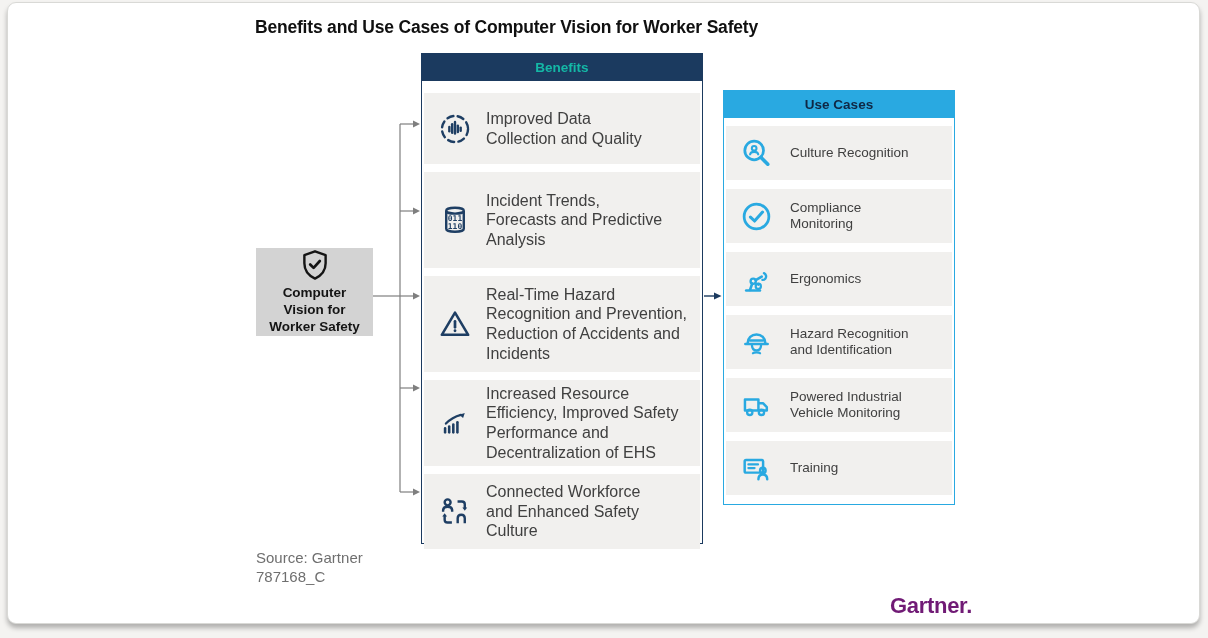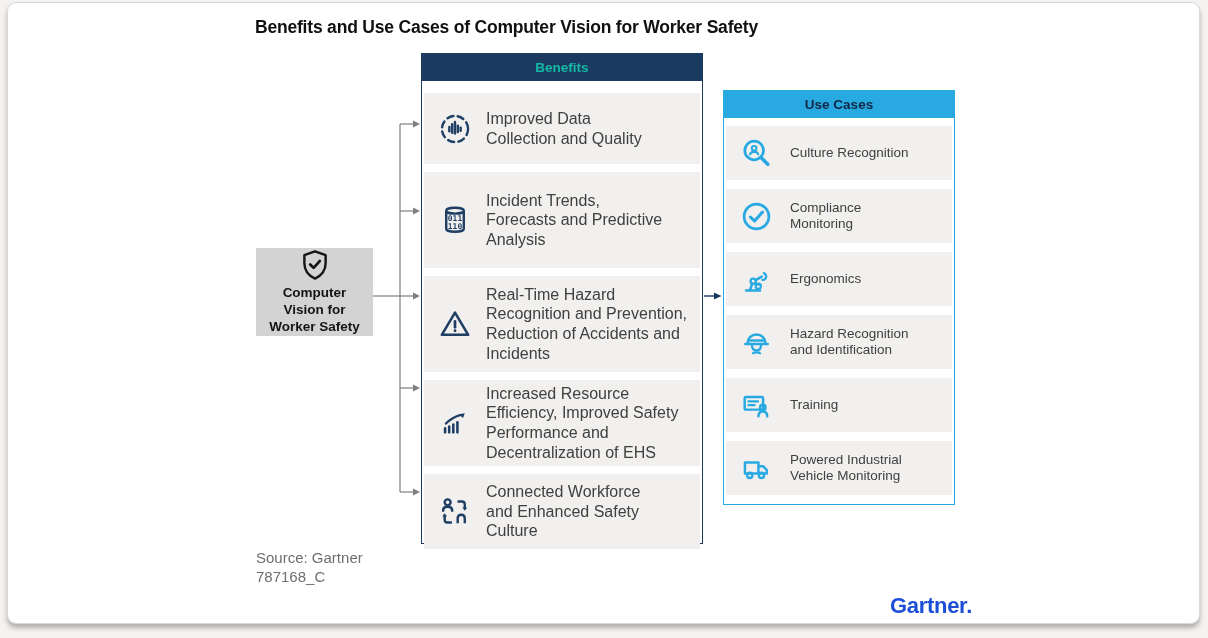--- a/index.html
+++ b/index.html
@@ -60,21 +60,21 @@
   .uc-row .icon { flex:0 0 33px; height:33px; color:var(--blue,#2aa7e0); display:flex; align-items:center; justify-content:center; }
   .uc-row .lbl { font-size:13.5px; color:#404040; line-height:1.22; max-width:132px; }
   
   .connectors { position:absolute; left:0; top:0; width:1208px; height:638px; pointer-events:none; }
   
   .source { position:absolute; left:256px; font-size:15px; color:#6f6f6f; }
   .source.l1 { top:549px; }
   .source.l2 { top:568px; }
   .gartner-logo {
     position:absolute; left:890px; top:593px;
-    font-size:22px; font-weight:bold; color:#1d4ed8; letter-spacing:-0.3px;
+    font-size:22px; font-weight:bold; color:#701a75; letter-spacing:-0.3px;
   }
   svg { display:block; }
 </style>
 </head>
 <body>
 
 <div class="canvas">
   <div class="card"></div>
 
   <div class="title">Benefits and Use Cases of Computer Vision for Worker Safety</div>
@@ -232,42 +232,42 @@
             <path d="M3.9 13.1 H20.1" stroke-width="1.9"></path>
             <path d="M8.7 14.2 C8.9 16.3 10.2 17.7 12 17.7 C13.8 17.7 15.1 16.3 15.3 14.2" stroke-width="1.7"></path>
             <path d="M9.4 19.8 C10.2 19 13.8 19 14.6 19.8" stroke-width="1.6"></path>
           </svg>
         </span>
         <span class="lbl">Hazard Recognition and Identification</span>
       </div>
 
       <div class="uc-row">
         <span class="icon">
+          <svg width="33" height="33" viewBox="0 0 24 24" fill="none" stroke="currentColor" stroke-linejoin="round">
+            <path d="M3.6 7.6 H13.4 V15.7 H3.6 Z" stroke-width="1.8"></path>
+            <path d="M13.4 10.3 H16.7 L19.5 13.2 V15.7 H13.4" stroke-width="1.8"></path>
+            <circle cx="7.1" cy="17" r="1.9" stroke-width="1.7"></circle>
+            <circle cx="15.6" cy="17" r="1.9" stroke-width="1.7"></circle>
+          </svg>
+        </span>
+        <span class="lbl">Powered Industrial Vehicle Monitoring</span>
+      </div>
+
+      <div class="uc-row">
+        <span class="icon">
           <svg width="33" height="33" viewBox="0 0 24 24" fill="none" stroke="currentColor" stroke-linecap="round">
             <rect x="3.4" y="5.8" width="13.4" height="9.2" rx="1" stroke-width="1.8"></rect>
             <path d="M6.1 9 H13.1" stroke-width="1.6"></path>
             <path d="M6.1 11.7 H10.6" stroke-width="1.6"></path>
             <circle cx="16.6" cy="13.5" r="2" stroke-width="1.8"></circle>
             <path d="M13.4 19.8 C13.4 17.5 14.8 16.3 16.6 16.3 C18.4 16.3 19.8 17.5 19.8 19.8" stroke-width="1.8"></path>
           </svg>
         </span>
         <span class="lbl">Training</span>
       </div>
 
-      <div class="uc-row">
-        <span class="icon">
-          <svg width="33" height="33" viewBox="0 0 24 24" fill="none" stroke="currentColor" stroke-linejoin="round">
-            <path d="M3.6 7.6 H13.4 V15.7 H3.6 Z" stroke-width="1.8"></path>
-            <path d="M13.4 10.3 H16.7 L19.5 13.2 V15.7 H13.4" stroke-width="1.8"></path>
-            <circle cx="7.1" cy="17" r="1.9" stroke-width="1.7"></circle>
-            <circle cx="15.6" cy="17" r="1.9" stroke-width="1.7"></circle>
-          </svg>
-        </span>
-        <span class="lbl">Powered Industrial Vehicle Monitoring</span>
-      </div>
-
     </div>
   </div>
 
   <div class="source l1">Source: Gartner</div>
   <div class="source l2">787168_C</div>
   <div class="gartner-logo">Gartner.</div>
 </div>
 
 </body></html>

